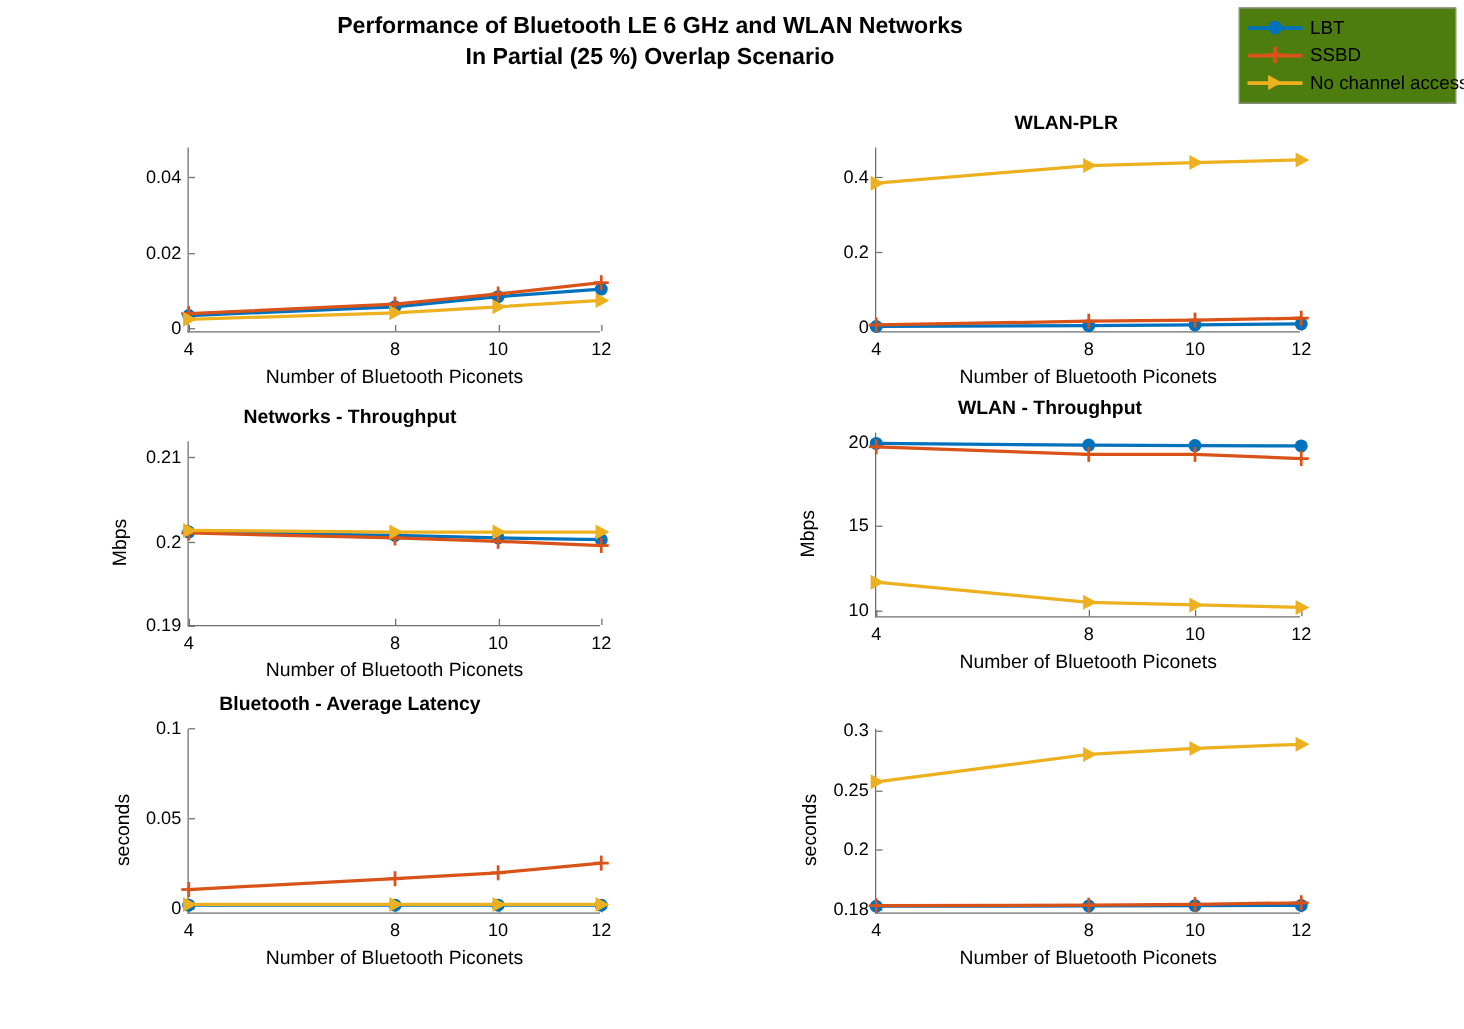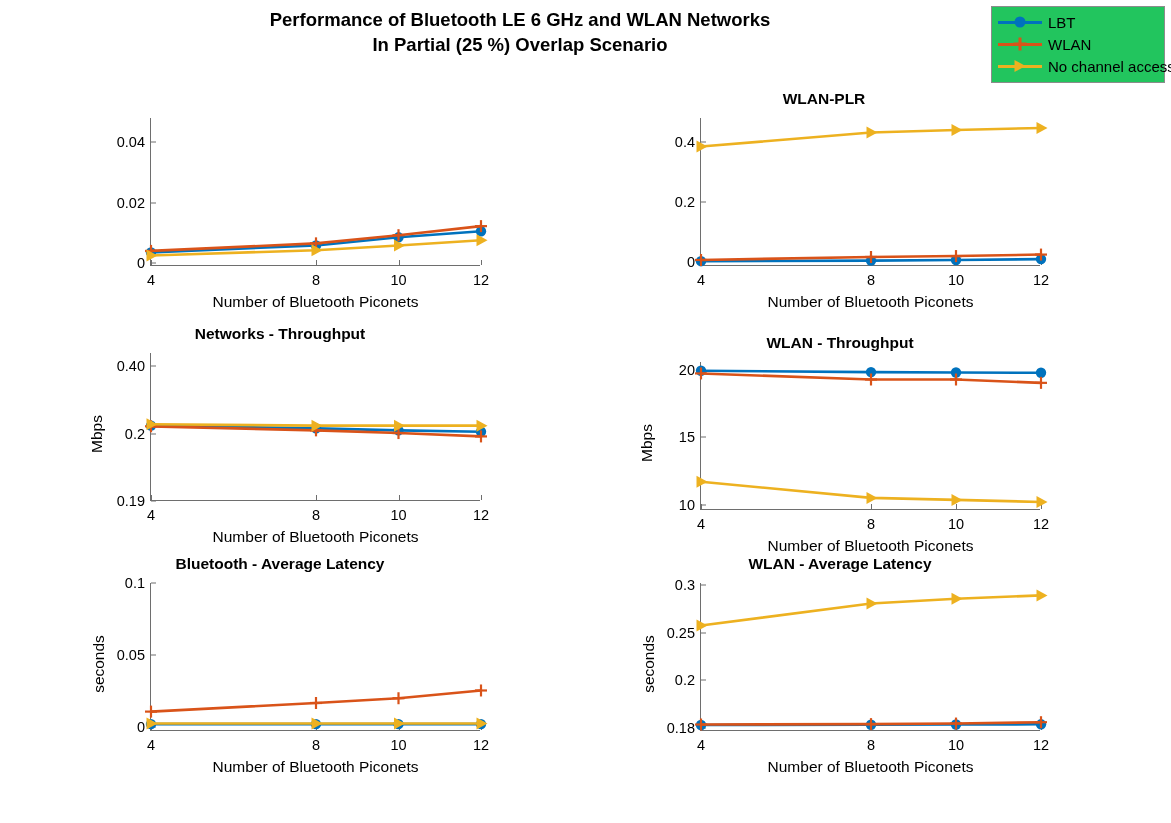--- a/index.html
+++ b/index.html
@@ -33,21 +33,21 @@
   }
   .suptitle div { white-space: nowrap; }
 
   
   .legend {
     position: absolute;
     right: 6px;
     top: 6px;
     width: 174px;
     border: 1px solid #8c8c8c;
-    background: #22c55e;
+    background: #4d7c0f;
     padding: 4px 6px 5px 6px;
     box-sizing: border-box;
   }
   .legend-row {
     display: flex;
     align-items: center;
     height: 22px;
   }
   .legend-sample {
     width: 44px;
@@ -179,21 +179,21 @@
         <span class="lline" style="background:#0072BD"></span>
         <span class="lmark m-circle" style="background:#0072BD"></span>
       </span>
       <span class="legend-label">LBT</span>
     </div>
     <div class="legend-row">
       <span class="legend-sample">
         <span class="lline" style="background:#D95319"></span>
         <span class="lmark m-plus" style="color:#D95319"></span>
       </span>
-      <span class="legend-label">WLAN</span>
+      <span class="legend-label">SSBD</span>
     </div>
     <div class="legend-row">
       <span class="legend-sample">
         <span class="lline" style="background:#EDB120"></span>
         <span class="lmark m-tri" style="color:#EDB120"></span>
       </span>
       <span class="legend-label">No channel access</span>
     </div>
   </div>
 
@@ -240,21 +240,21 @@
           <polyline points="0,137.42857142857142 165,132.29387755102042 247.5,127.46122448979591 330,122.3265306122449" fill="none" stroke="#EDB120" stroke-width="2.6"></polyline>
           <path d="M -4.5 131.42857142857142 L 6.5 137.42857142857142 L -4.5 143.42857142857142 Z" fill="#EDB120"></path>
           <path d="M 160.5 126.29387755102042 L 171.5 132.29387755102042 L 160.5 138.29387755102042 Z" fill="#EDB120"></path>
           <path d="M 243 121.46122448979591 L 254 127.46122448979591 L 243 133.4612244897959 Z" fill="#EDB120"></path>
           <path d="M 325.5 116.3265306122449 L 336.5 122.3265306122449 L 325.5 128.32653061224488 Z" fill="#EDB120"></path>
         </svg>
       </div>
   </div>
 
   <div class="subplot" style="left:620px; top:90px; width:500px; height:220px;">
-    <div class="sp-title" style="width:400px; left:4px;">WLAN-PLR</div>
+    <div class="sp-title" style="width:400px; left:33px;">WLAN-PLR</div>
     <div class="plotbox" id="box1" style="left:80px; top:28px; width:340px; height:148px;">
         <div class="ytick" style="top: 144.39px;">0</div>
         <div class="ytickmark" style="top: 144.39px;"></div>
         <div class="ytick" style="top: 84.2276px;">0.2</div>
         <div class="ytickmark" style="top: 84.2276px;"></div>
         <div class="ytick" style="top: 24.065px;">0.4</div>
         <div class="ytickmark" style="top: 24.065px;"></div>
         <div class="xtick" style="left: 0px;">4</div>
         <div class="xtickmark" style="left: 0px;"></div>
         <div class="xtick" style="left: 170px;">8</div>
@@ -296,21 +296,21 @@
       </div>
   </div>
 
   <div class="subplot" style="left:60px; top:325px; width:480px; height:220px;">
     <div class="sp-title" style="width:420px; left:10px;">Networks - Throughput</div>
     <div class="plotbox" id="box2" style="left:90px; top:28px; width:330px; height:148px;">
         <div class="ytick" style="top: 148px;">0.19</div>
         <div class="ytickmark" style="top: 148px;"></div>
         <div class="ytick" style="top: 80.7273px;">0.2</div>
         <div class="ytickmark" style="top: 80.7273px;"></div>
-        <div class="ytick" style="top: 13.4545px;">0.40</div>
+        <div class="ytick" style="top: 13.4545px;">0.21</div>
         <div class="ytickmark" style="top: 13.4545px;"></div>
         <div class="xtick" style="left: 0px;">4</div>
         <div class="xtickmark" style="left: 0px;"></div>
         <div class="xtick" style="left: 165px;">8</div>
         <div class="xtickmark" style="left: 165px;"></div>
         <div class="xtick" style="left: 247.5px;">10</div>
         <div class="xtickmark" style="left: 247.5px;"></div>
         <div class="xtick" style="left: 330px;">12</div>
         <div class="xtickmark" style="left: 330px;"></div>
         <div class="xlabel">Number of Bluetooth Piconets</div>
@@ -340,21 +340,21 @@
           <polyline points="0,71.30909090909093 165,72.65454545454551 247.5,72.65454545454551 330,72.65454545454551" fill="none" stroke="#EDB120" stroke-width="2.6"></polyline>
           <path d="M -4.5 65.30909090909093 L 6.5 71.30909090909093 L -4.5 77.30909090909093 Z" fill="#EDB120"></path>
           <path d="M 160.5 66.65454545454551 L 171.5 72.65454545454551 L 160.5 78.65454545454551 Z" fill="#EDB120"></path>
           <path d="M 243 66.65454545454551 L 254 72.65454545454551 L 243 78.65454545454551 Z" fill="#EDB120"></path>
           <path d="M 325.5 66.65454545454551 L 336.5 72.65454545454551 L 325.5 78.65454545454551 Z" fill="#EDB120"></path>
         </svg>
       </div>
     <div class="ylabel" style="left:18px; top:100px; transform:rotate(-90deg);">Mbps</div>
   </div>
 
-  <div class="subplot" style="left:620px; top:334px; width:500px; height:220px;">
+  <div class="subplot" style="left:620px; top:318px; width:500px; height:220px;">
     <div class="sp-title" style="width:400px; left:20px;">WLAN - Throughput</div>
     <div class="plotbox" id="box3" style="left:80px; top:28px; width:340px; height:148px;">
         <div class="ytick" style="top: 142.618px;">10</div>
         <div class="ytickmark" style="top: 142.618px;"></div>
         <div class="ytick" style="top: 75.3455px;">15</div>
         <div class="ytickmark" style="top: 75.3455px;"></div>
         <div class="ytick" style="top: 8.07273px;">20</div>
         <div class="ytickmark" style="top: 8.07273px;"></div>
         <div class="xtick" style="left: 0px;">4</div>
         <div class="xtickmark" style="left: 0px;"></div>
@@ -443,21 +443,20 @@
           <path d="M -4.5 134.52815533980583 L 6.5 140.52815533980583 L -4.5 146.52815533980583 Z" fill="#EDB120"></path>
           <path d="M 160.5 134.52815533980583 L 171.5 140.52815533980583 L 160.5 146.52815533980583 Z" fill="#EDB120"></path>
           <path d="M 243 134.52815533980583 L 254 140.52815533980583 L 243 146.52815533980583 Z" fill="#EDB120"></path>
           <path d="M 325.5 134.52815533980583 L 336.5 140.52815533980583 L 325.5 146.52815533980583 Z" fill="#EDB120"></path>
         </svg>
       </div>
     <div class="ylabel" style="left:10px; top:100px; transform:rotate(-90deg);">seconds</div>
   </div>
 
   <div class="subplot" style="left:620px; top:555px; width:500px; height:220px;">
-    <div class="sp-title" style="width:400px; left:20px;">WLAN - Average Latency</div>
     <div class="plotbox" id="box5" style="left:80px; top:28px; width:340px; height:148px;">
         <div class="ytick" style="top: 145.135px;">0.18</div>
         <div class="ytickmark" style="top: 145.135px;"></div>
         <div class="ytick" style="top: 97.3935px;">0.2</div>
         <div class="ytickmark" style="top: 97.3935px;"></div>
         <div class="ytick" style="top: 49.6516px;">0.25</div>
         <div class="ytickmark" style="top: 49.6516px;"></div>
         <div class="ytick" style="top: 1.90968px;">0.3</div>
         <div class="ytickmark" style="top: 1.90968px;"></div>
         <div class="xtick" style="left: 0px;">4</div>

